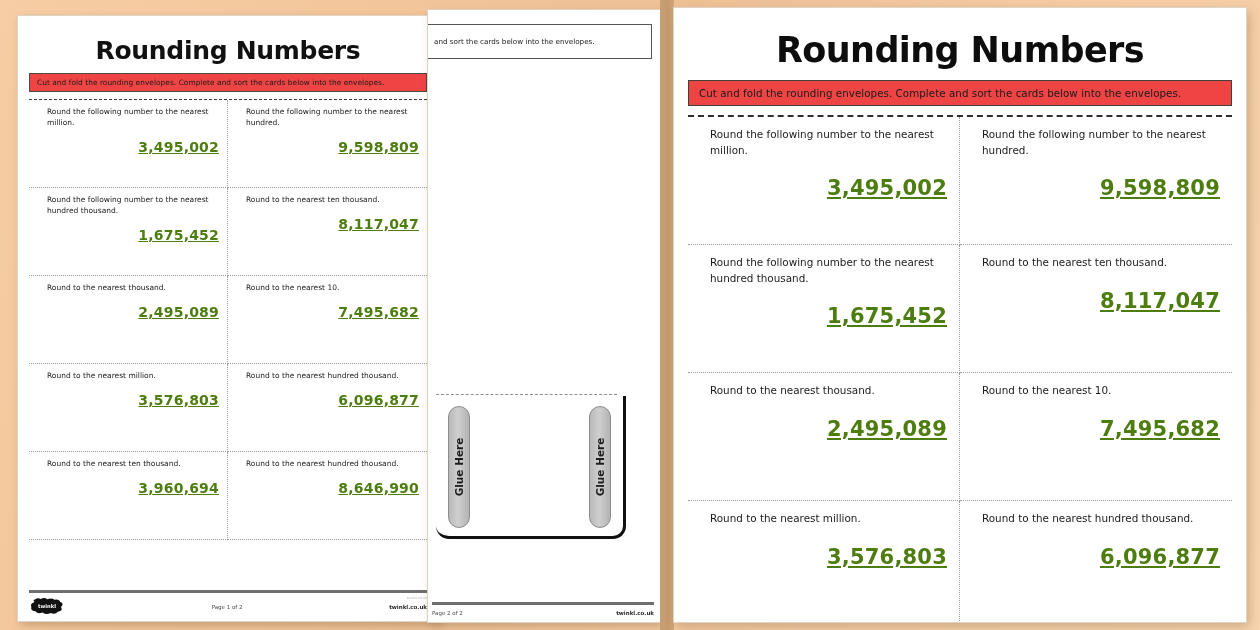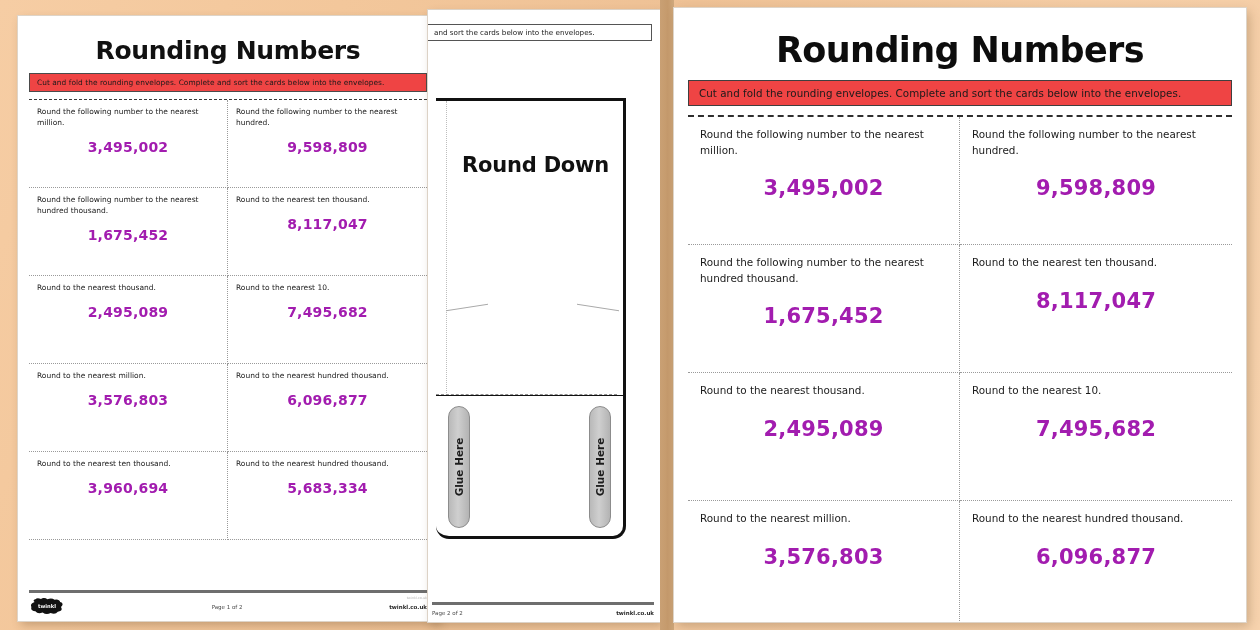--- a/index.html
+++ b/index.html
@@ -71,29 +71,31 @@
     padding: 7px 8px 8px 8px;
     position: relative;
   }
   .card:nth-child(2n) { border-right: none; }
 
   .card .prompt {
     font-family: "DejaVu Sans", sans-serif;
     font-size: 7.5px;
     line-height: 1.45;
     color: #1a1a1a;
+    margin-left: 10px;
   }
   .card .number {
-    text-align: center;
+    text-align: right;
     font-family: "DejaVu Sans", sans-serif;
     font-weight: 700;
     font-size: 14.5px;
-    color: #a21caf;
+    color: #4d7c0f;
     margin-top: 11px;
     letter-spacing: .2px;
+    text-decoration: underline;
   }
 
   #sheet-left .card { height: 88px; }
   #sheet-left .card .number { margin-top: 10px; font-size: 14px; }
 
   
   .footer {
     position: absolute;
     left: 11px; right: 11px; bottom: 6px;
   }
@@ -129,21 +131,21 @@
     top: 10px;
     width: 232px;
     height: 612px;
     box-shadow: 0 0 0 1px #dcd2c6, 3px 4px 9px rgba(90,60,25,.28);
   }
   #sheet-mid .mid-instr {
     position: absolute;
     left: 0px; top: 14px; right: 8px;
     border: 1px solid #555;
     border-left: none;
-    padding: 3px 6px;
+    padding: 12px 6px;
     font-size: 7.2px;
     color: #1a1a1a;
     white-space: nowrap;
     overflow: hidden;
     background: #fff;
     font-family: "DejaVu Sans", sans-serif;
   }
 
   
   .envelope {
@@ -313,21 +315,21 @@
           <div class="prompt">Round to the nearest hundred thousand.</div>
           <div class="number">6,096,877</div>
         </div>
 
         <div class="card">
           <div class="prompt">Round to the nearest ten thousand.</div>
           <div class="number">3,960,694</div>
         </div>
         <div class="card">
           <div class="prompt">Round to the nearest hundred thousand.</div>
-          <div class="number">5,683,334</div>
+          <div class="number">8,646,990</div>
         </div>
 
       </div>
     </div>
 
     <div class="footer">
       <div class="tinytag">twinkl.co.uk</div>
       <div class="rule"></div>
       <div class="row">
         <div class="logo">
@@ -339,26 +341,20 @@
         <div class="pageno">Page 1 of 2</div>
         <div class="url">twinkl.co.uk</div>
       </div>
     </div>
   </div>
 
   <div class="sheet" id="sheet-mid">
 
     <div class="mid-instr">and sort the cards below into the envelopes.</div>
 
-    <div class="envelope">
-      <div class="fold-left"></div>
-      <div class="env-label">Round Down</div>
-      <div class="env-notch l"></div>
-      <div class="env-notch r"></div>
-    </div>
 
     <div class="flap">
       <div class="dashed-top"></div>
       <div class="glue l">
         <span>Glue Here</span>
       </div>
       <div class="glue r">
         <span>Glue Here</span>
       </div>
     </div>

